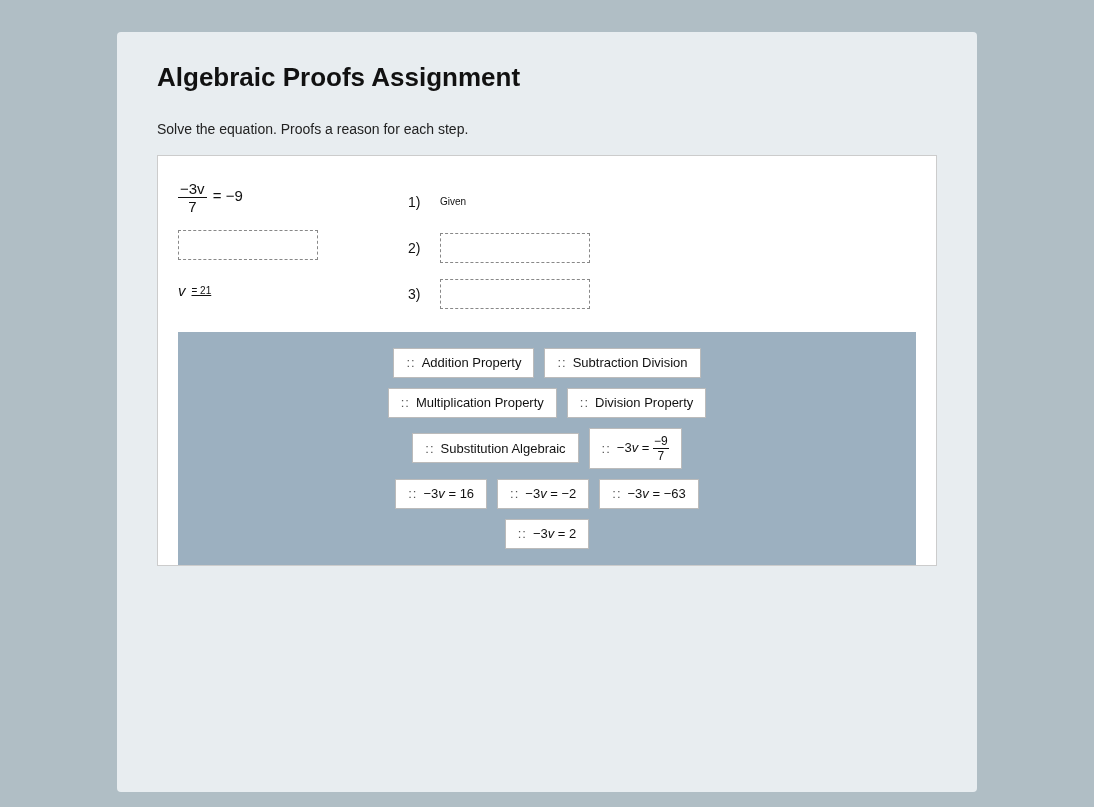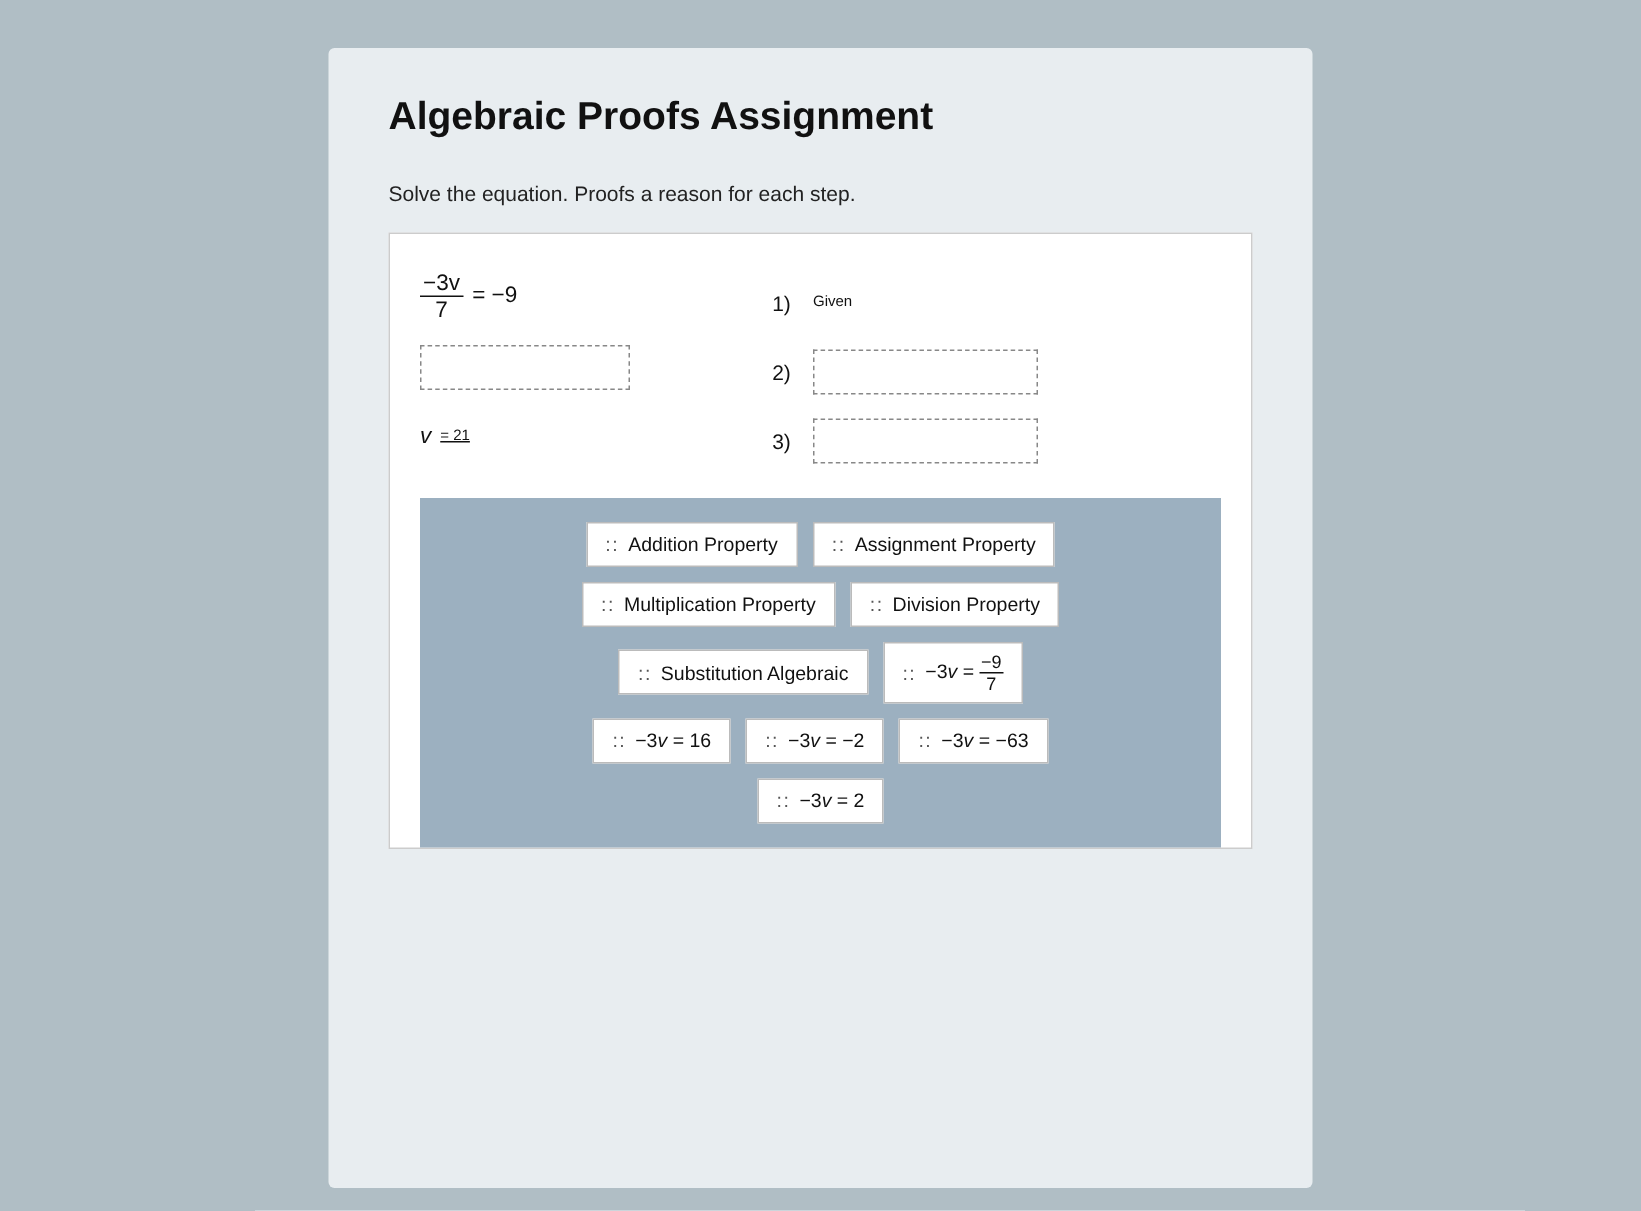--- a/index.html
+++ b/index.html
@@ -7,21 +7,21 @@
       background: #b0bec5;
       font-family: Arial, sans-serif;
       display: flex;
       justify-content: center;
       align-items: center;
       min-height: 807px;
       width: 1094px;
     }
     .page-container {
       background: #e8edf0;
-      width: 656px;
+      width: 860px;
       min-height: 760px;
       padding: 30px 40px 20px 40px;
       border-radius: 4px;
       margin-top: 16px;
     }
     .page-title {
       font-size: 26px;
       font-weight: bold;
       color: #111;
       margin-bottom: 28px;
@@ -35,21 +35,20 @@
     .main-content {
       background: white;
       border: 1px solid #ccc;
       padding: 24px 20px 0 20px;
       margin-bottom: 0;
     }
     .proof-area {
       display: flex;
       gap: 30px;
       padding-bottom: 20px;
-      text-align: center;
     }
     .left-side {
       display: flex;
       flex-direction: column;
       gap: 14px;
       min-width: 200px;
     }
     .fraction {
       display: inline-flex;
       flex-direction: column;
@@ -201,21 +200,21 @@
 
     <div class="drag-area">
 
       <div class="drag-row">
         <div class="drag-item">
           <span class="drag-dots">::</span>
           <span>Addition Property</span>
         </div>
         <div class="drag-item">
           <span class="drag-dots">::</span>
-          <span>Assignment Property</span>
+          <span>Subtraction Division</span>
         </div>
       </div>
 
       <div class="drag-row">
         <div class="drag-item">
           <span class="drag-dots">::</span>
           <span>Multiplication Property</span>
         </div>
         <div class="drag-item">
           <span class="drag-dots">::</span>

